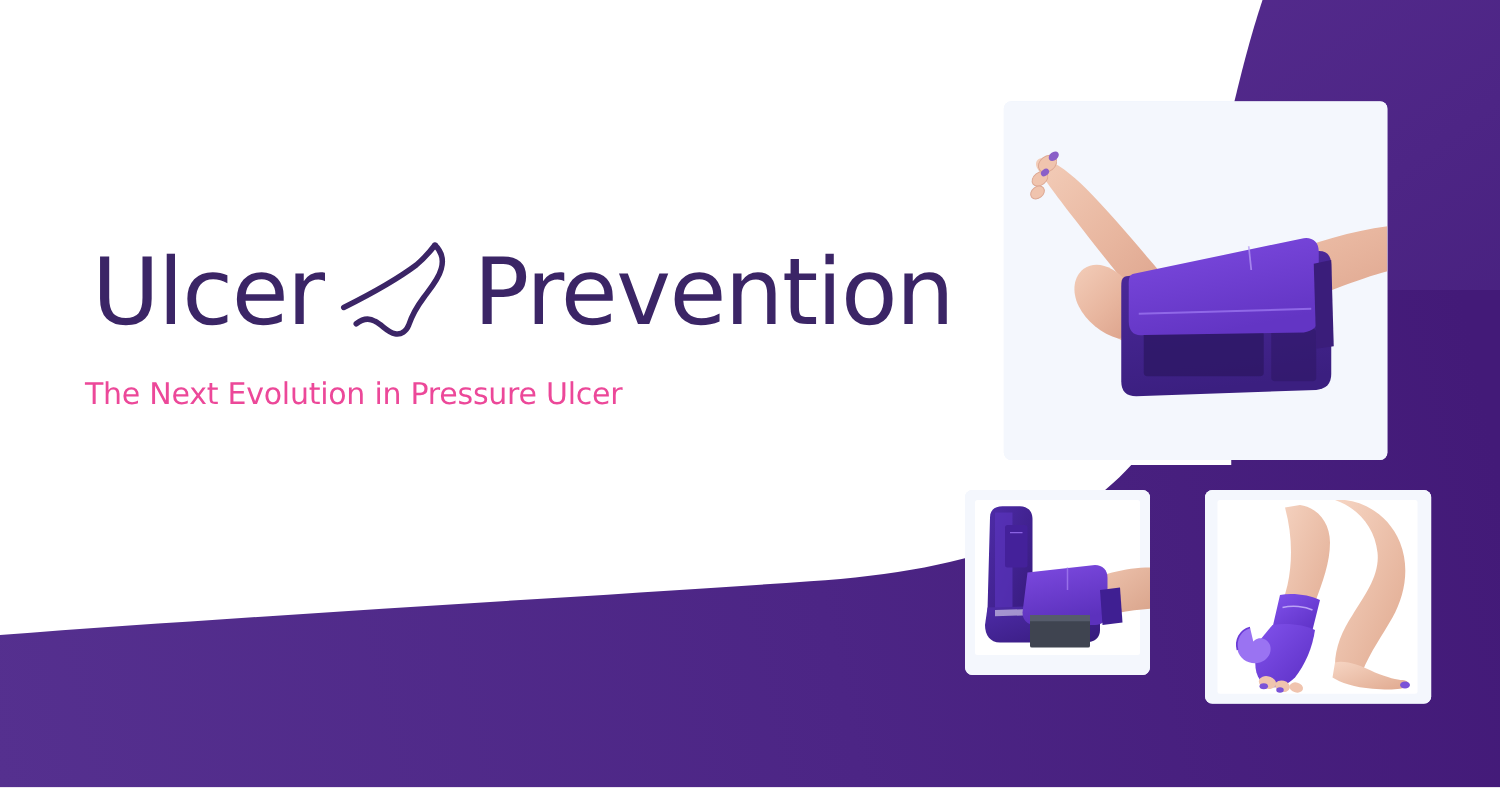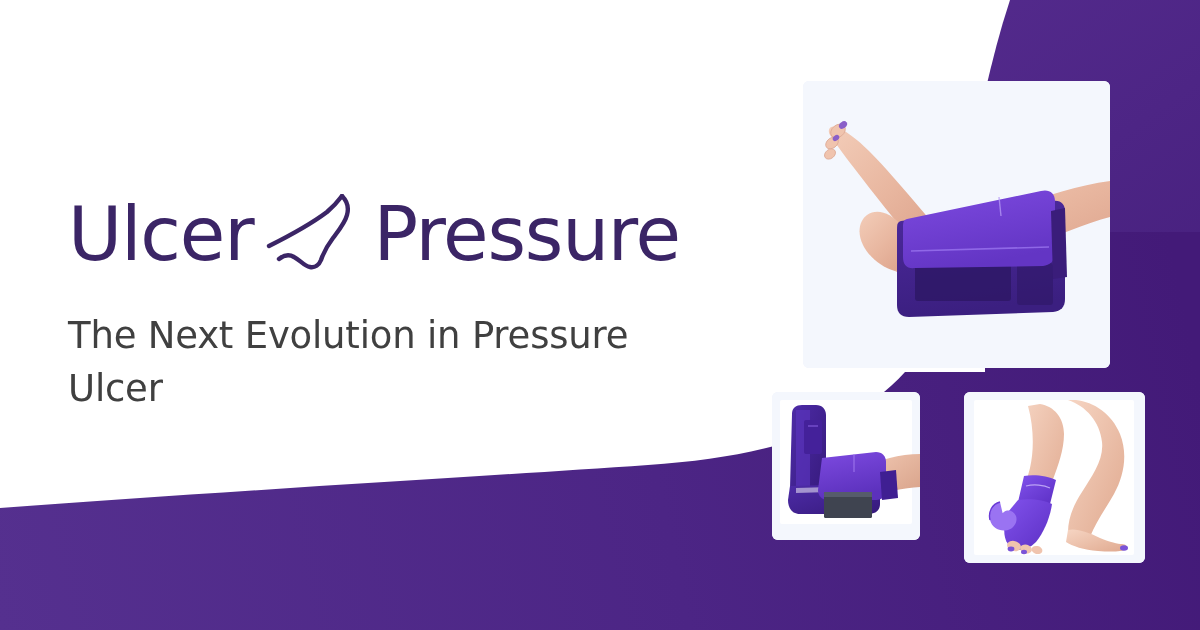--- a/index.html
+++ b/index.html
@@ -34,20 +34,21 @@
     position: absolute;
     left: 68px;
     top: 186px;
     width: 700px;
   }
 
   .logo-row {
     display: flex;
     align-items: center;
     height: 96px;
+    justify-content: center;
   }
 
   .logo-word {
     font-family: "DejaVu Sans", sans-serif;
     font-size: 74px;
     font-weight: 400;
     letter-spacing: -1.2px;
     color: #3b2566;
     line-height: 1;
     white-space: nowrap;
@@ -55,26 +56,26 @@
 
   .logo-mark {
     width: 104px;
     height: 80px;
     margin: 0 6px 0 10px;
     flex: 0 0 auto;
     display: block;
   }
 
   .tagline {
-    margin-top: 28px;
+    margin-top: 16px;
     font-family: "DejaVu Sans", sans-serif;
-    font-size: 37px;
+    font-size: 24px;
     font-weight: 400;
     line-height: 1.42;
-    color: #404040;
+    color: #ec4899;
     letter-spacing: -0.2px;
     max-width: 600px;
   }
   .tagline .tl-line { display: block; }
 
   
   .photo-card {
     position: absolute;
     background: #eef2fc;
     border-radius: 6px;
@@ -123,21 +124,21 @@
       <span class="logo-word">Ulcer</span>
 
       <svg class="logo-mark" viewBox="0 0 104 80" aria-hidden="true">
 
         <path fill="none" stroke="#3b2566" stroke-width="4.4" stroke-linecap="round" stroke-linejoin="round" d="M 6 52 C 26 42 48 30 64 18 C 71 12 76 6 79 2"></path>
         <path fill="none" stroke="#3b2566" stroke-width="4.4" stroke-linecap="round" stroke-linejoin="round" d="M 79 2 C 84 7 86 14 84 21 C 82 29 76 36 70 44
                  C 64 52 60 60 58 66 C 56 71 52 74 47 73
                  C 41 72 37 66 31 63 C 26 60 21 61 16 65"></path>
       </svg>
 
-      <span class="logo-word">Pressure</span>
+      <span class="logo-word">Prevention</span>
     </div>
 
     <div class="tagline">
       <span class="tl-line">The Next Evolution in Pressure Ulcer</span>
     </div>
   </div>
 
   <div class="photo-card" id="card-main">
     <svg class="photo-svg" viewBox="0 0 307 287" preserveAspectRatio="xMidYMid slice" aria-hidden="true">
       <defs>

